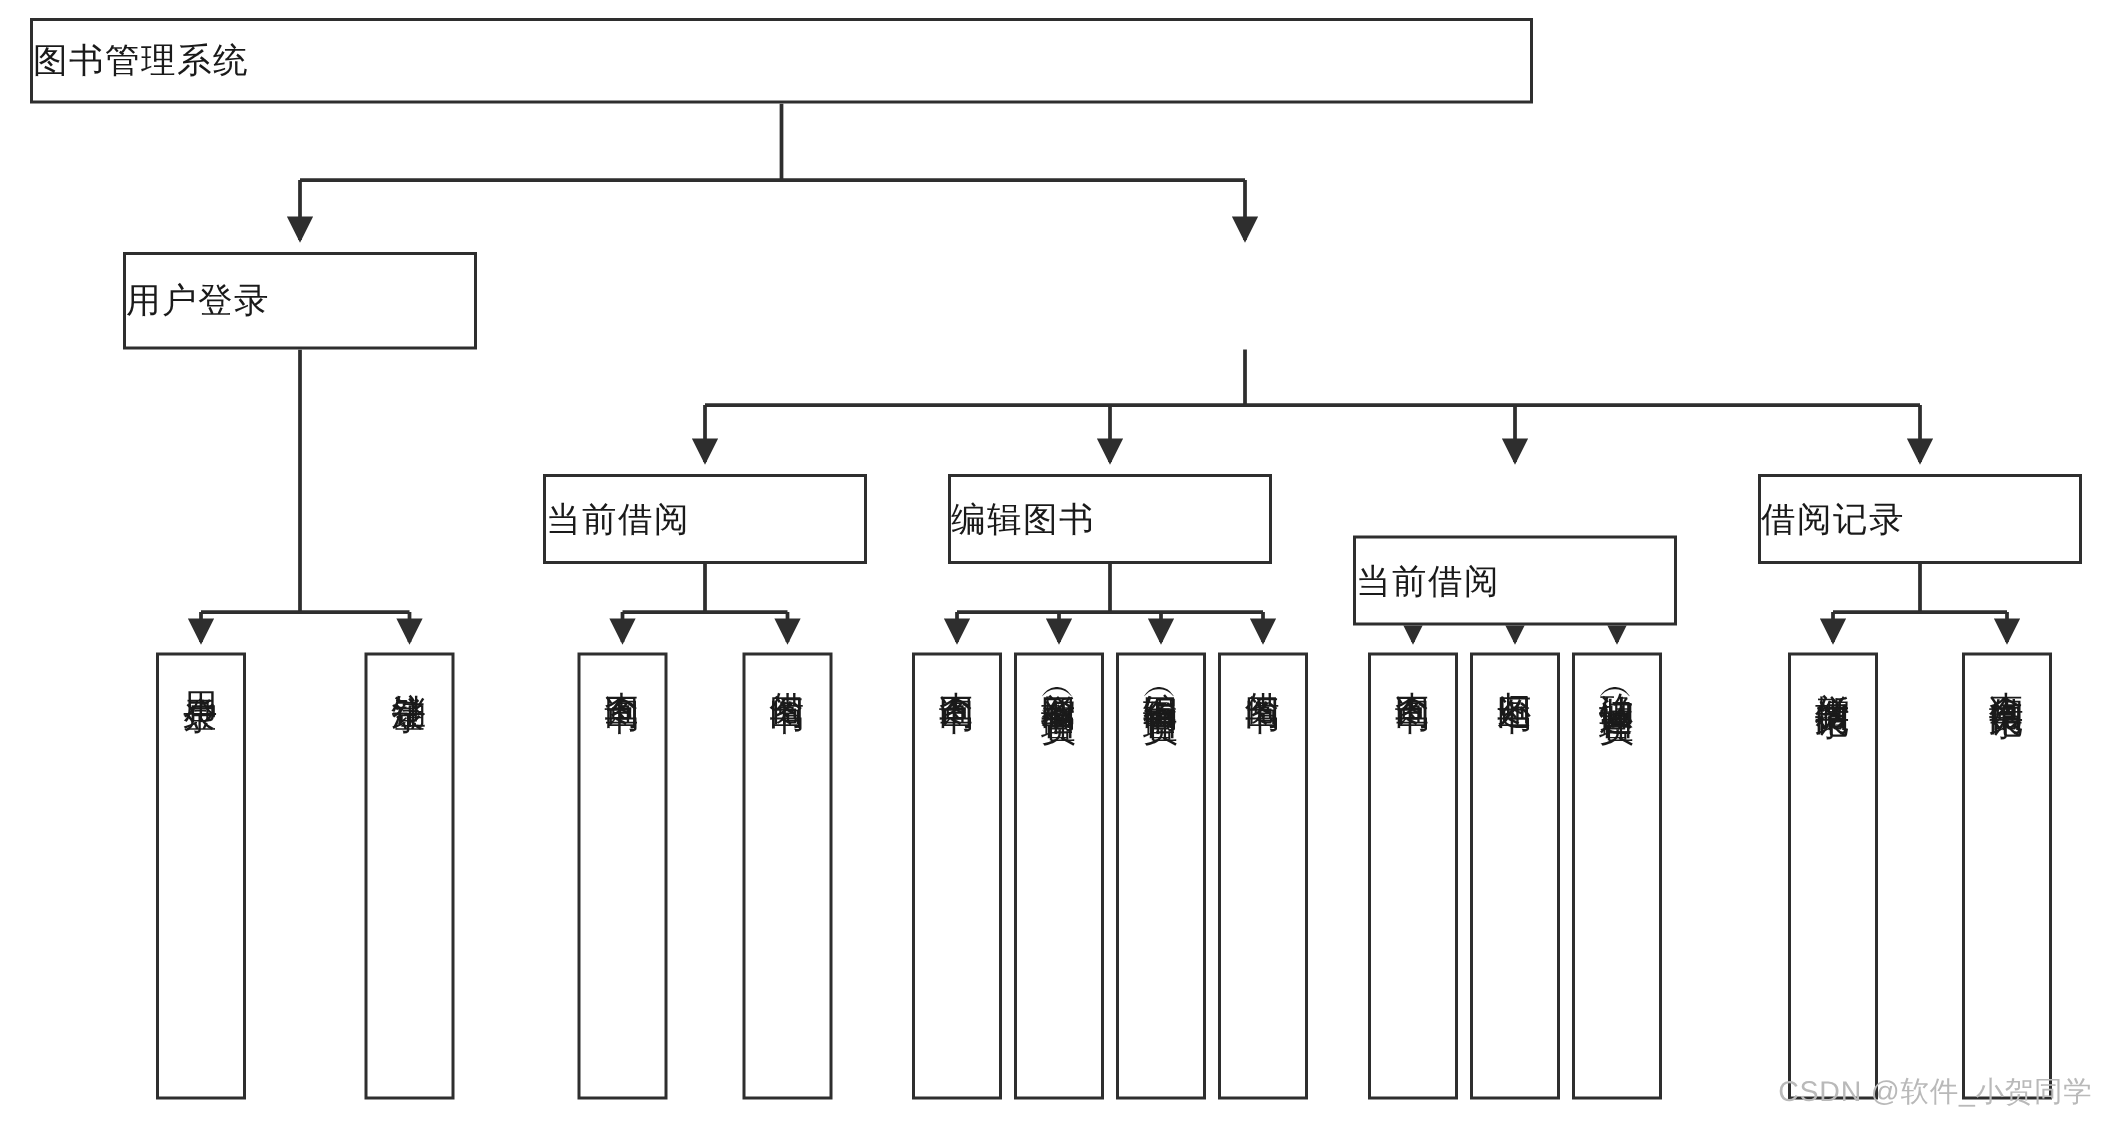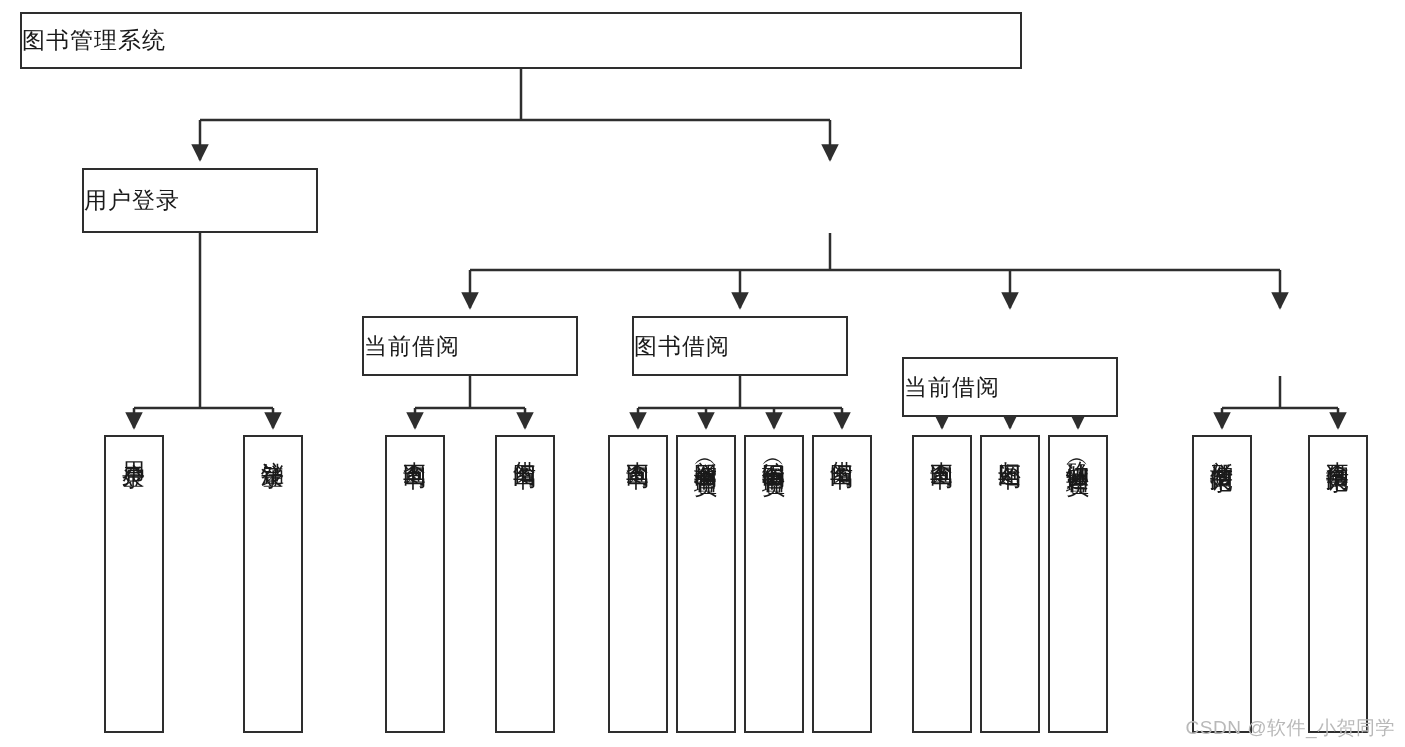--- a/index.html
+++ b/index.html
@@ -122,24 +122,27 @@
   </div>
 
   <div class="node h" style="left:82px; top:168px; width:236px; height:65px;">
     <span class="label">用户登录</span>
   </div>
 
   <div class="node h" style="left:362px; top:316px; width:216px; height:60px;">
     <span class="label">当前借阅</span>
   </div>
   <div class="node h" style="left:632px; top:316px; width:216px; height:60px;">
-    <span class="label">图书借阅</span>
+    <span class="label">编辑图书</span>
   </div>
   <div class="node h" style="left:902px; top:316px; width:216px; height:60px;margin-top:41px;">
     <span class="label">当前借阅</span>
+  </div>
+  <div class="node h" style="left:1172px; top:316px; width:216px; height:60px;">
+    <span class="label">借阅记录</span>
   </div>
 
   <div class="node v" style="left:104px; top:435px; width:60px; height:298px;">
     <span class="label">用户登录</span>
   </div>
   <div class="node v" style="left:243px; top:435px; width:60px; height:298px;">
     <span class="label">注销登录</span>
   </div>
 
   <div class="node v" style="left:385px; top:435px; width:60px; height:298px;">

